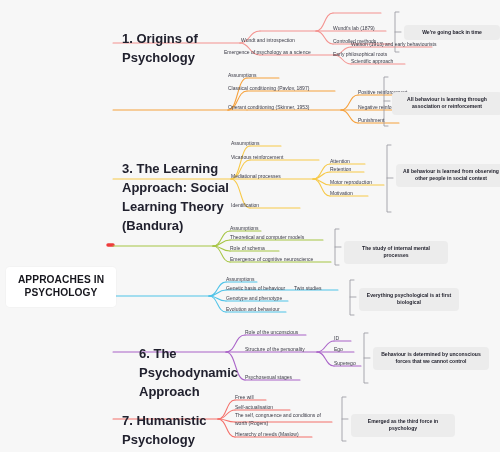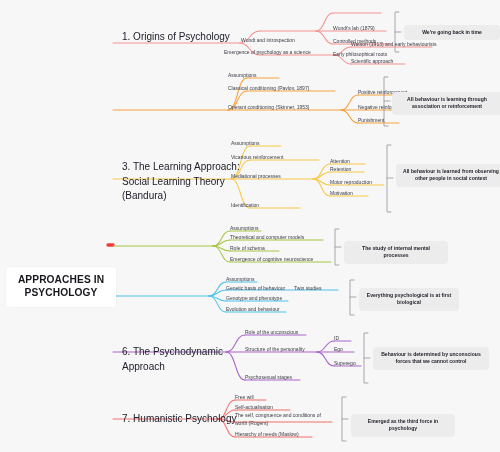--- a/index.html
+++ b/index.html
@@ -29,22 +29,22 @@
     font-size:10.2px;
     letter-spacing:.1px;
     line-height:1.25;
     color:#16161d;
     box-shadow:0 0 0 1px rgba(0,0,0,.015);
     margin-top:39px;
   }
 
   
   .l1{
-    font-weight:normal;
-    font-size:10px;
+    font-weight:bold;
+    font-size:13px;
     line-height:1.45;
     color:#21212e;
     left:122px;
     white-space:normal;
     width:120px;
   }
 
   
   .l2{
     font-size:5.0px;
@@ -253,21 +253,21 @@
   <div class="node l2" style="left:230px;top:256px;">Emergence of cognitive neuroscience</div>
   <div class="callout" style="left:344px;top:241px;width:92px;">The study of internal mental processes</div>
 
   <div class="node l2" style="left:226px;top:276px;">Assumptions</div>
   <div class="node l2" style="left:226px;top:285px;">Genetic basis of behaviour</div>
   <div class="node l3" style="left:294px;top:285px;">Twin studies</div>
   <div class="node l2" style="left:226px;top:295px;">Genotype and phenotype</div>
   <div class="node l2" style="left:226px;top:306px;">Evolution and behaviour</div>
   <div class="callout" style="left:359px;top:288px;width:88px;">Everything psychological is at first biological</div>
 
-  <div class="node l1" style="top:345px;">6. The Psychodynamic Approach</div>
+  <div class="node l1" style="top:345px;margin-left:17px;">6. The Psychodynamic Approach</div>
   <div class="node l2" style="left:245px;top:329px;">Role of the unconscious</div>
   <div class="node l2" style="left:245px;top:346px;">Structure of the personality</div>
   <div class="node l2" style="left:245px;top:374px;">Psychosexual stages</div>
   <div class="node l3" style="left:334px;top:335px;">ID</div>
   <div class="node l3" style="left:334px;top:346px;">Ego</div>
   <div class="node l3" style="left:334px;top:360px;">Superego</div>
   <div class="callout" style="left:373px;top:347px;width:104px;">Behaviour is determined by unconscious forces that we cannot control</div>
 
   <div class="node l1" style="top:412px;">7. Humanistic Psychology</div>
   <div class="node l2" style="left:235px;top:394px;">Free will</div>

